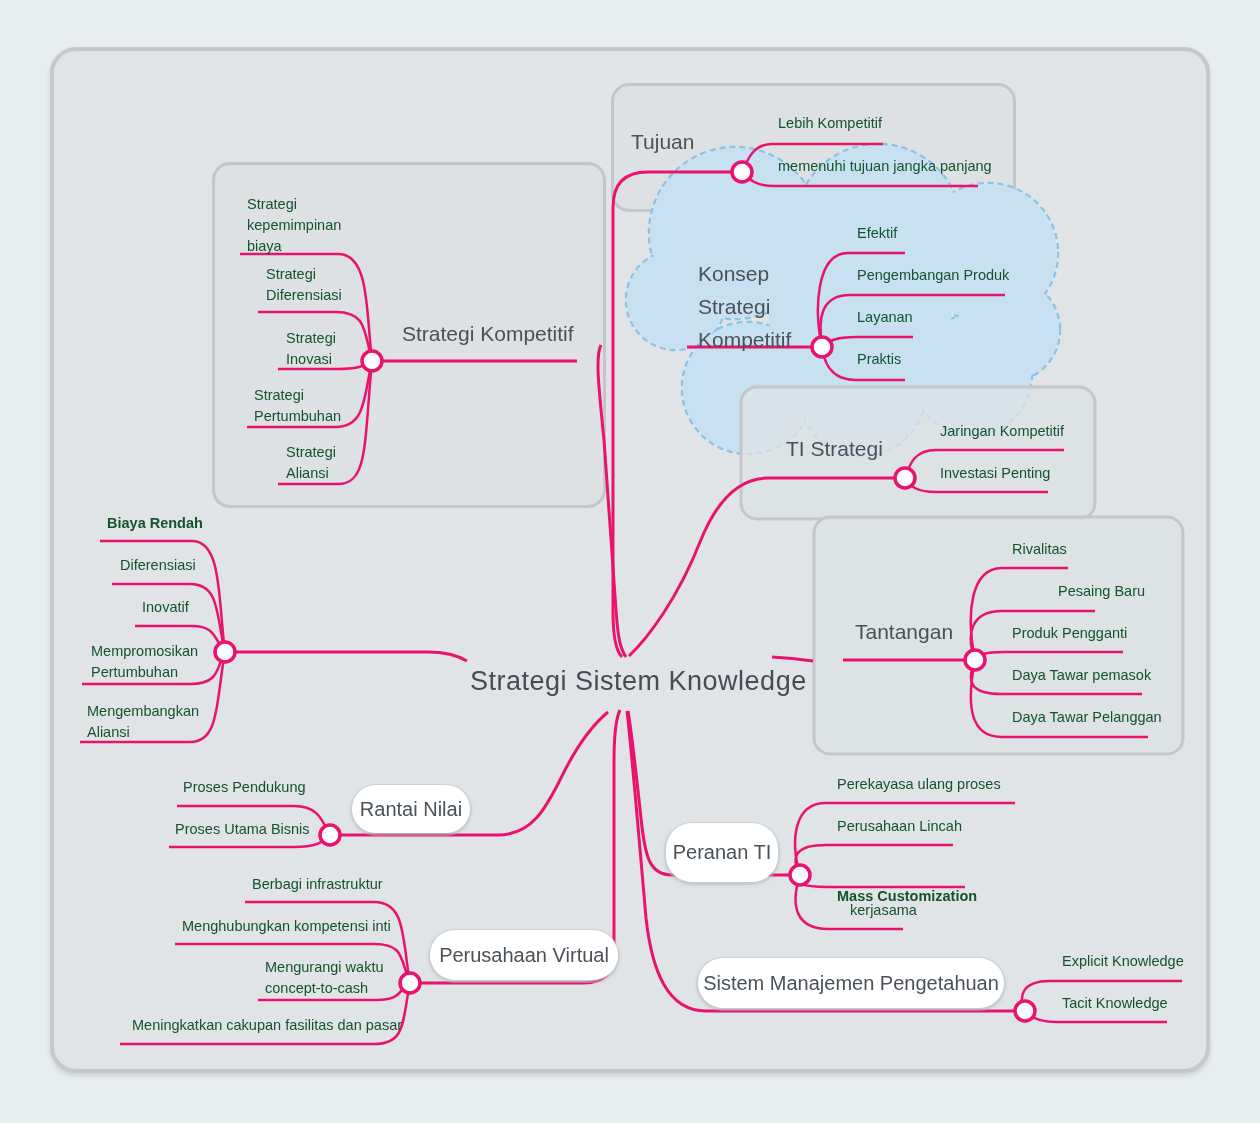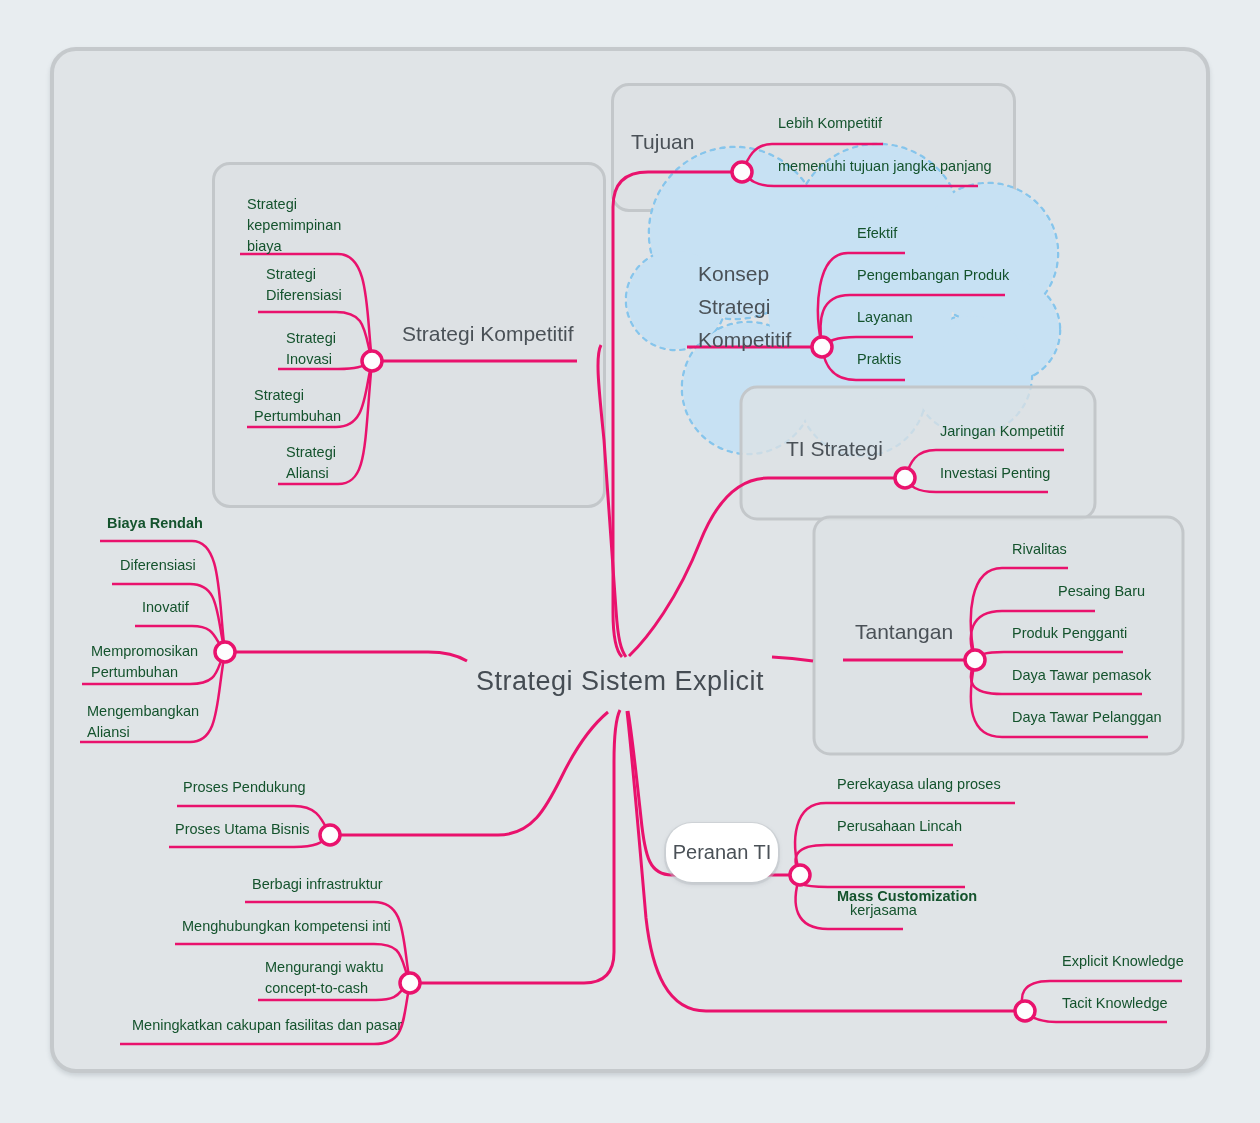--- a/index.html
+++ b/index.html
@@ -130,25 +130,34 @@
       <circle cx="905" cy="478" r="10"></circle>
       <circle cx="975" cy="660" r="10"></circle>
       <circle cx="225" cy="652" r="10"></circle>
       <circle cx="330" cy="835" r="10"></circle>
       <circle cx="800" cy="875" r="10"></circle>
       <circle cx="410" cy="983" r="10"></circle>
       <circle cx="1025" cy="1011" r="10"></circle>
     </g>
   </svg>
 
+  <div class="pill" style="left:352px;top:785px;width:118px;height:48px;">
+    <span>Rantai Nilai</span>
+  </div>
   <div class="pill" style="left:666px;top:823px;width:112px;height:59px;">
     <span>Peranan TI</span>
   </div>
-
-  <div class="label root-label" style="left:470px;top:666px;width:300px;">Strategi Sistem Explicit</div>
+  <div class="pill" style="left:430px;top:930px;width:188px;height:50px;">
+    <span>Perusahaan Virtual</span>
+  </div>
+  <div class="pill" style="left:698px;top:958px;width:306px;height:50px;">
+    <span>Sistem Manajemen Pengetahuan</span>
+  </div>
+
+  <div class="label root-label" style="left:470px;top:666px;width:300px;">Strategi Sistem Knowledge</div>
 
   <div class="label h" style="left:631px;top:130px;">Tujuan</div>
   <div class="label h hpre" style="left:698px;top:257px;">Konsep
 Strategi
 Kompetitif</div>
   <div class="label h" style="left:402px;top:322px;">Strategi Kompetitif</div>
   <div class="label h" style="left:786px;top:437px;">TI Strategi</div>
   <div class="label h" style="left:855px;top:620px;">Tantangan</div>
 
   <div class="label c" style="left:778px;top:115px;">Lebih Kompetitif</div>

